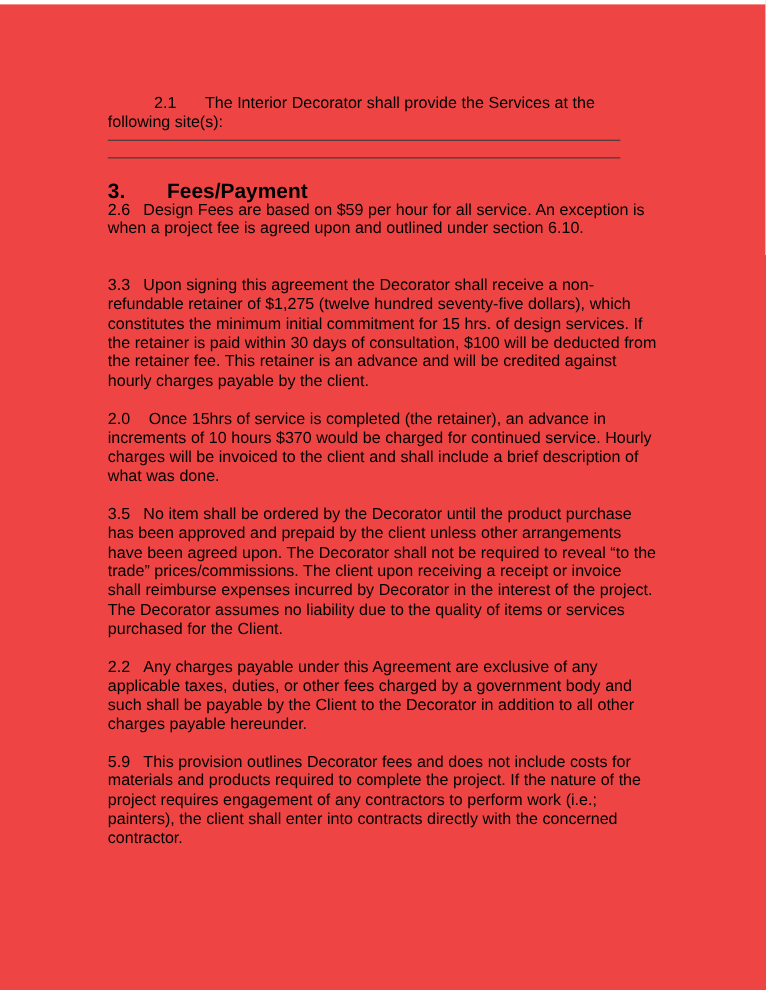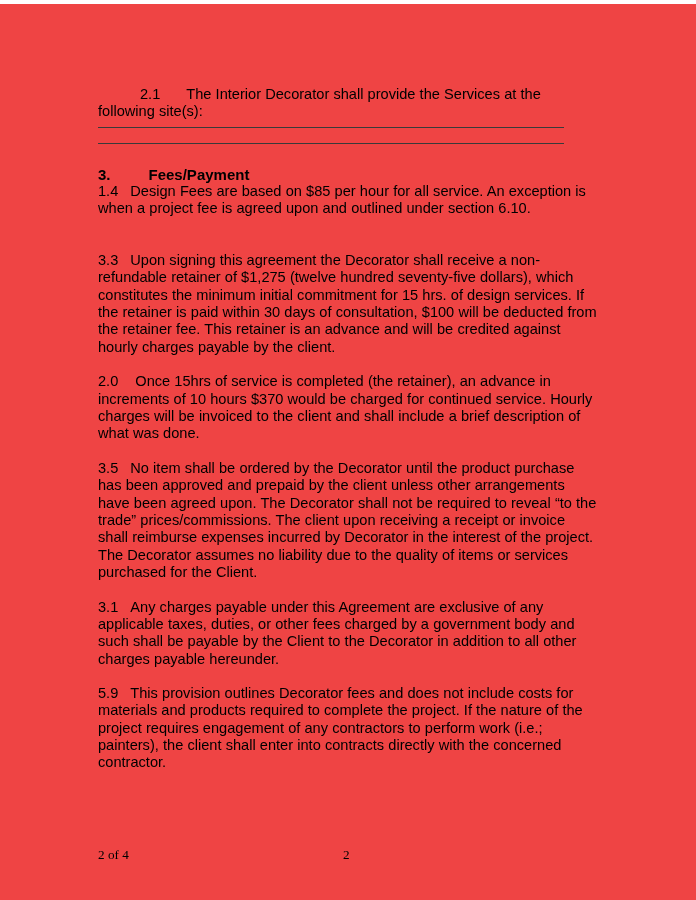--- a/index.html
+++ b/index.html
@@ -70,21 +70,21 @@
     border: 0;
     border-top: 1.6px solid #3a3a3a;
     margin: 0;
   }
   .rule.second {
     margin-top: 15px;
   }
 
   .section-heading {
     margin: 0;
-    font-size: 15px;
+    font-size: 19px;
     line-height: 17.35px;
     font-weight: bold;
   }
   .heading-gap {
     display: inline-block;
     width: 38px;
   }
 
   .block-gap {
     height: 17.2px;
@@ -125,45 +125,41 @@
 
     <div class="rules">
       <hr class="rule">
       <hr class="rule second">
     </div>
 
     <div class="heading-block">
       <p class="section-heading"><span>3.</span><span class="heading-gap"></span><span>Fees/Payment</span></p>
     </div>
 
-    <p class="para"><span>1.4</span><span class="tab-num"></span><span>Design Fees are based on $85 per hour for all service. An exception is when a project fee is agreed upon and outlined under section 6.10.</span></p>
+    <p class="para"><span>2.6</span><span class="tab-num"></span><span>Design Fees are based on $59 per hour for all service. An exception is when a project fee is agreed upon and outlined under section 6.10.</span></p>
 
     <div class="block-gap"></div>
 
 
     <div class="block-gap"></div>
 
     <p class="para"><span>3.3</span><span class="tab-num"></span><span>Upon signing this agreement the Decorator shall receive a non-refundable retainer of $1,275 (twelve hundred seventy-five dollars), which constitutes the minimum initial commitment for 15 hrs. of design services. If the retainer is paid within 30 days of consultation, $100 will be deducted from the retainer fee. This retainer is an advance and will be credited against hourly charges payable by the client.</span></p>
 
     <div class="block-gap"></div>
 
     <p class="para"><span>2.0</span><span class="tab-num-wide"></span><span>Once 15hrs of service is completed (the retainer), an advance in increments of 10 hours $370 would be charged for continued service. Hourly charges will be invoiced to the client and shall include a brief description of what was done.</span></p>
 
     <div class="block-gap"></div>
 
     <p class="para"><span>3.5</span><span class="tab-num"></span><span>No item shall be ordered by the Decorator until the product purchase has been approved and prepaid by the client unless other arrangements have been agreed upon. The Decorator shall not be required to reveal “to the trade” prices/commissions. The client upon receiving a receipt or invoice shall reimburse expenses incurred by Decorator in the interest of the project. The Decorator assumes no liability due to the quality of items or services purchased for the Client.</span></p>
 
     <div class="block-gap"></div>
 
-    <p class="para"><span>3.1</span><span class="tab-num"></span><span>Any charges payable under this Agreement are exclusive of any applicable taxes, duties, or other fees charged by a government body and such shall be payable by the Client to the Decorator in addition to all other charges payable hereunder.</span></p>
+    <p class="para"><span>2.2</span><span class="tab-num"></span><span>Any charges payable under this Agreement are exclusive of any applicable taxes, duties, or other fees charged by a government body and such shall be payable by the Client to the Decorator in addition to all other charges payable hereunder.</span></p>
 
     <div class="block-gap"></div>
 
     <p class="para"><span>5.9</span><span class="tab-num"></span><span>This provision outlines Decorator fees and does not include costs for materials and products required to complete the project. If the nature of the project requires engagement of any contractors to perform work (i.e.; painters), the client shall enter into contracts directly with the concerned contractor.</span></p>
 
   </div>
 
-  <div class="footer">
-    <span class="footer-left">2 of 4</span>
-    <span class="footer-page">2</span>
-  </div>
 
 </div>
 
 </body></html>

